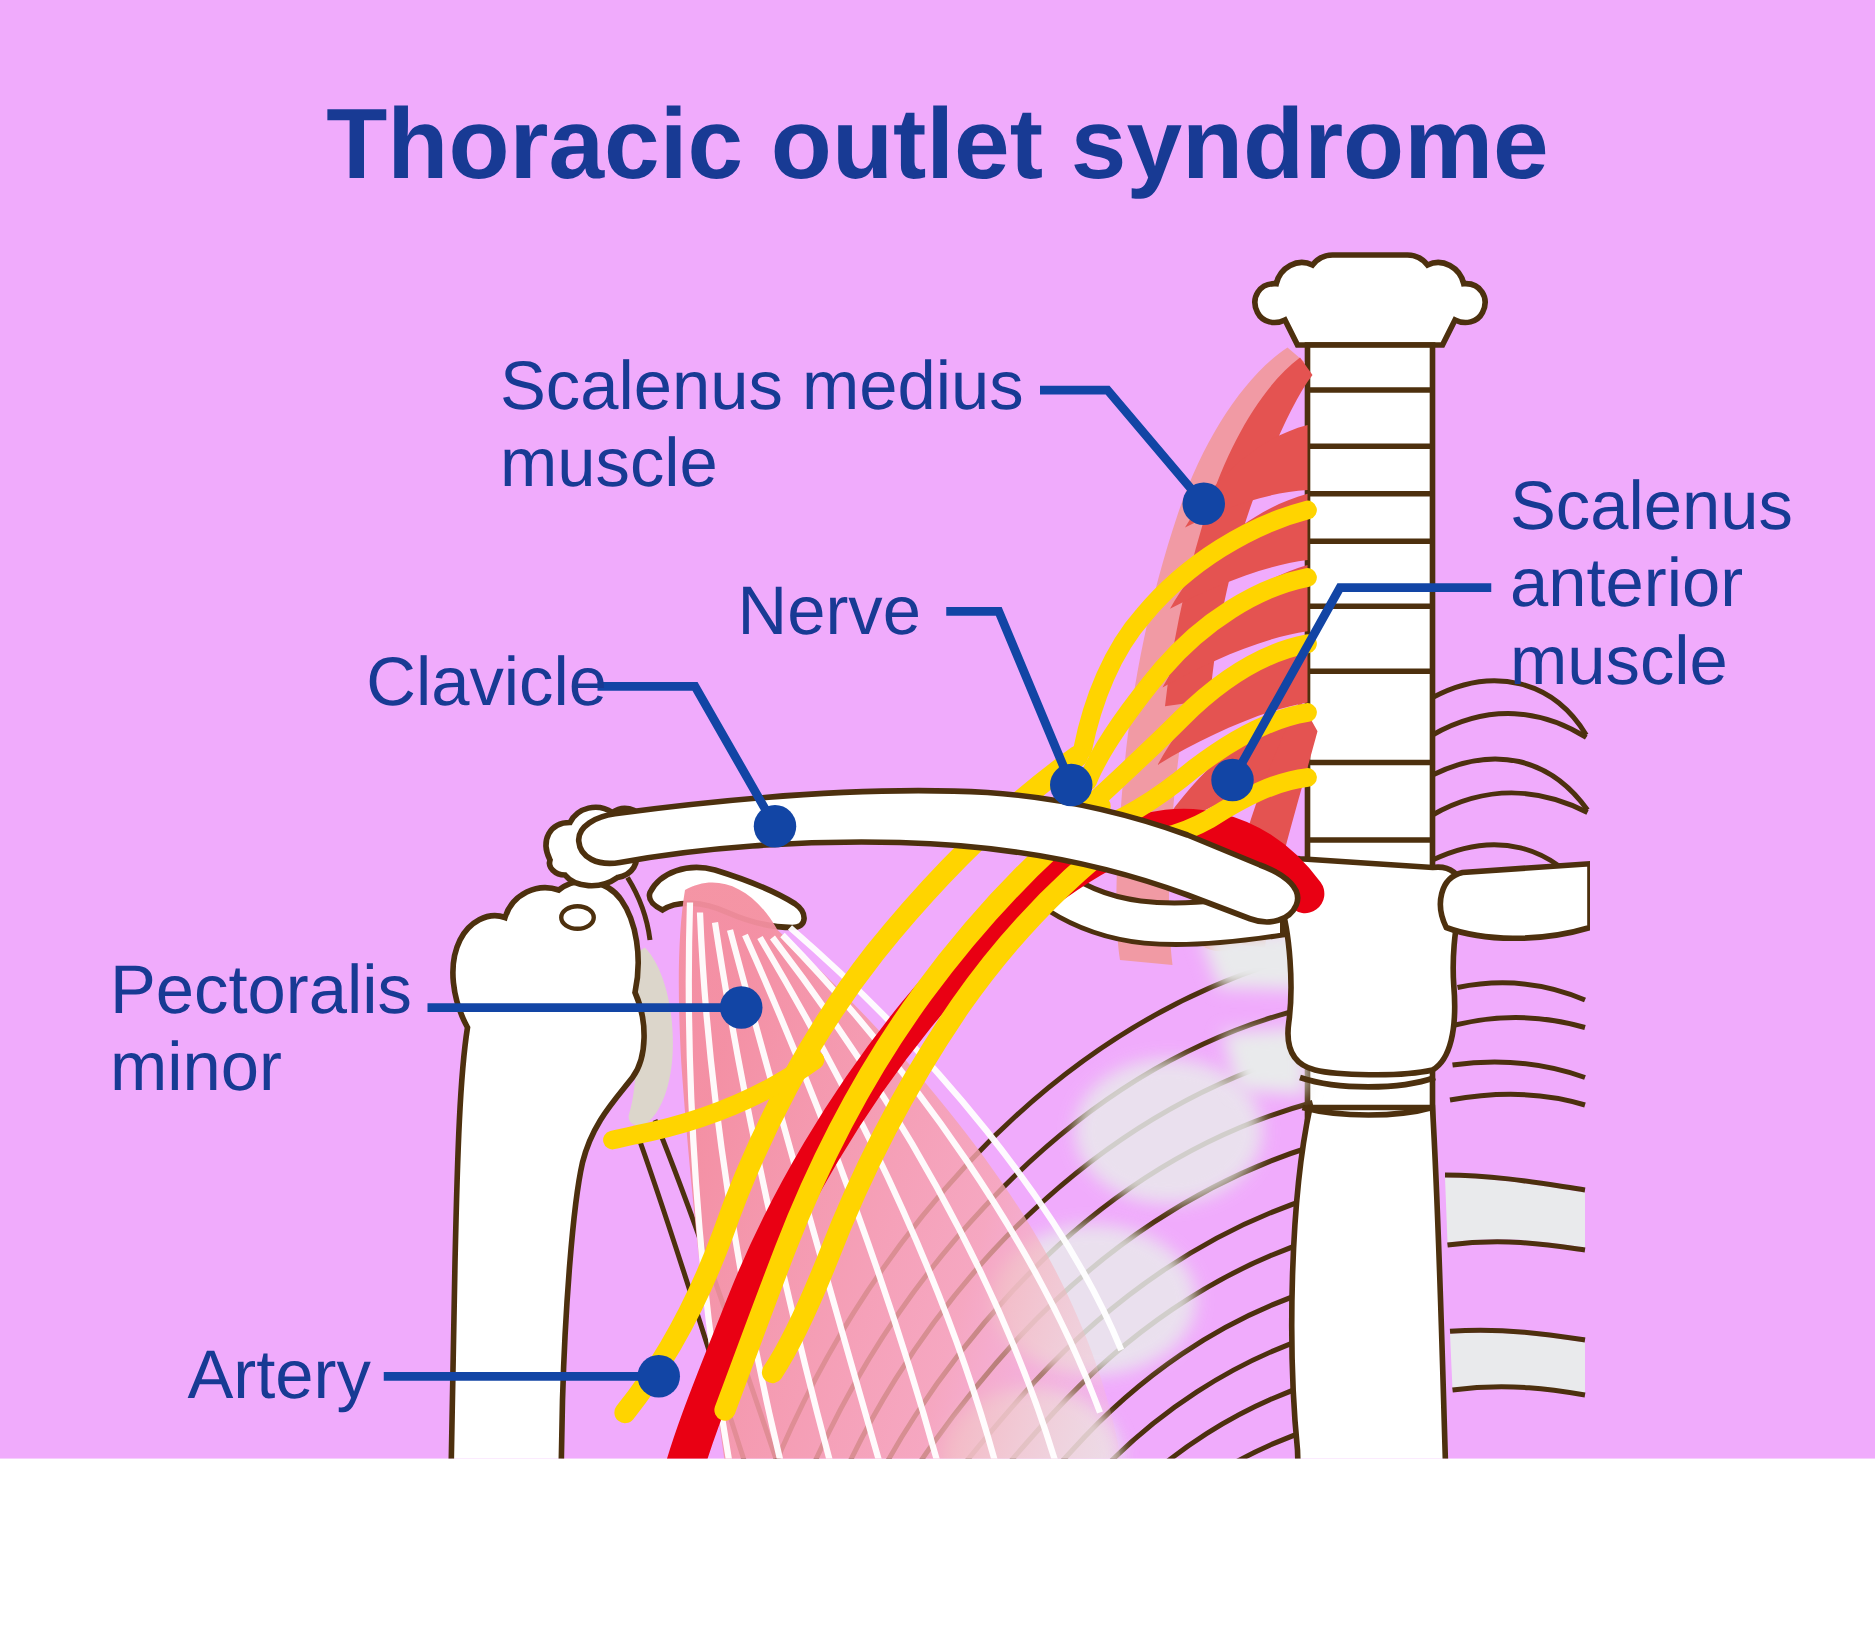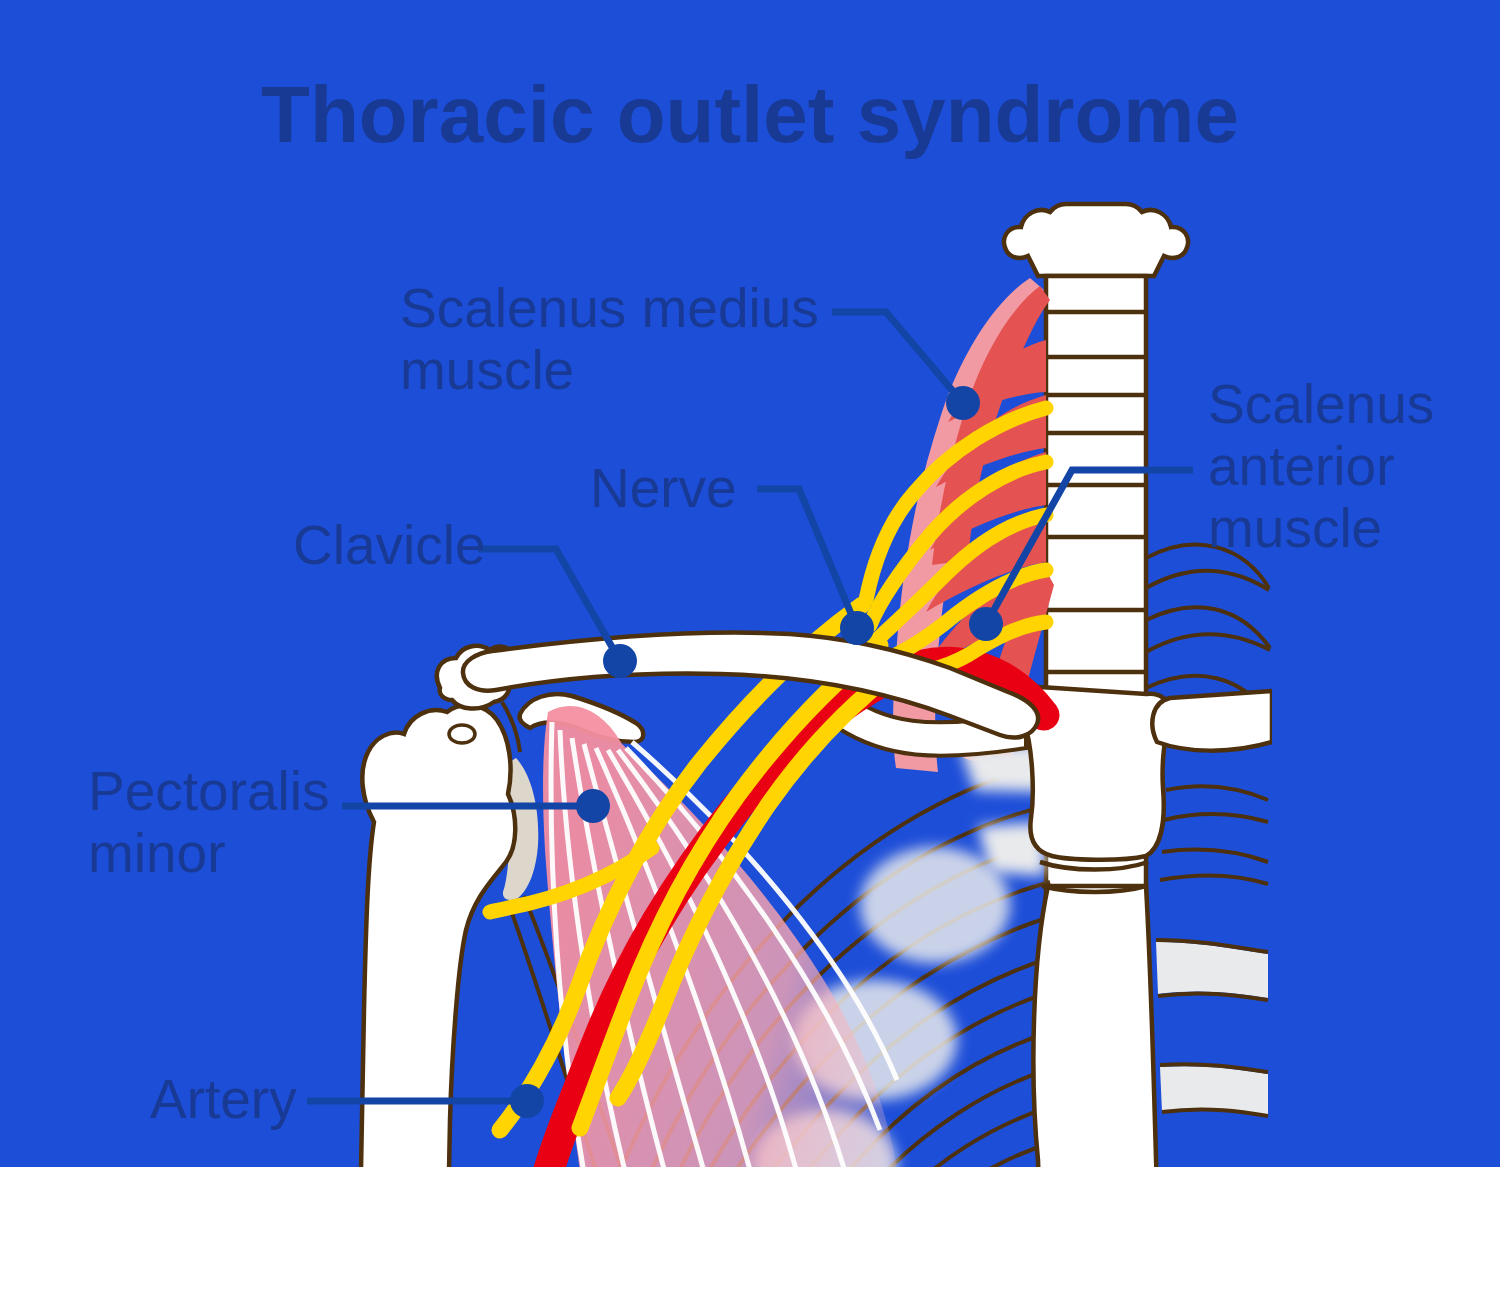--- a/index.html
+++ b/index.html
@@ -1,16 +1,16 @@
 <!DOCTYPE html>
 <html><head>
 <meta charset="utf-8">
 <style>
   html,body{margin:0;padding:0;background:#ffffff;}
-  #stage{position:relative;width:1500px;height:1167px;background:#1d4ed8;overflow:hidden;
+  #stage{position:relative;width:1500px;height:1167px;background:#f0abfc;overflow:hidden;
          font-family:"Liberation Sans", sans-serif;}
   svg{position:absolute;left:0;top:0;}
   text{font-family:"Liberation Sans", sans-serif;}
   .title-text{font-size:80px;font-weight:bold;}
   .label-text{font-size:55px;font-weight:normal;}
 </style>
 </head>
 <body>
 
 <div id="stage">

